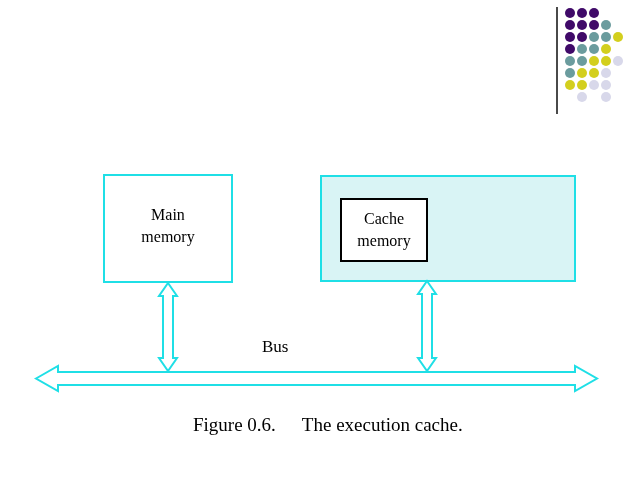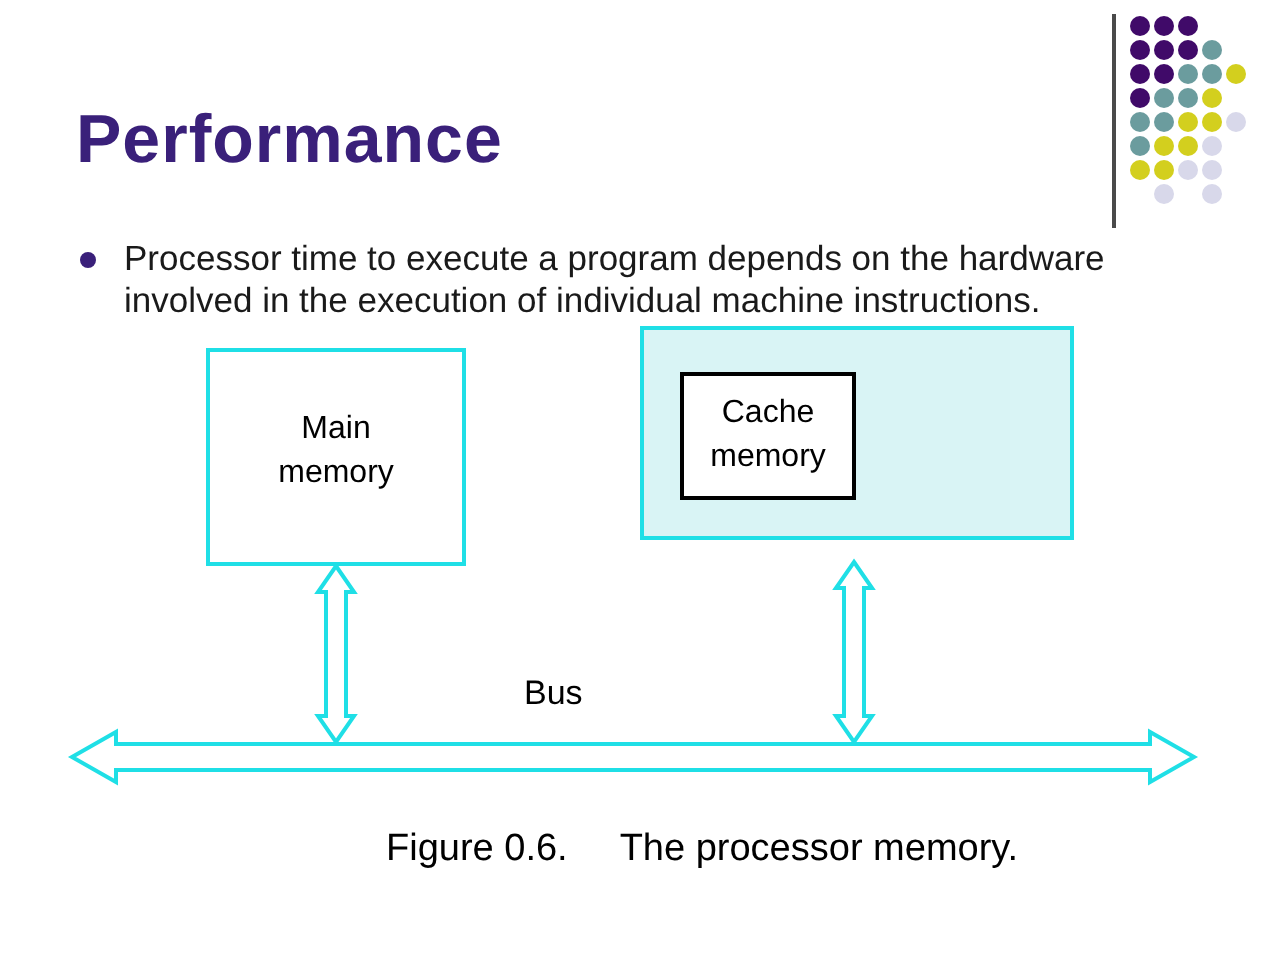--- a/index.html
+++ b/index.html
@@ -25,30 +25,30 @@
   #bullet-item { position:absolute; left:40px; top:119px; width:548px; }
   #bullet-marker {
     position:absolute; left:0px; top:7px; width:8px; height:8px; border-radius:50%;
     background:var(--title-purple,#3a207a);
   }
   #bullet-text {
     margin-left:22px; width:524px;
     font-size:17.5px; line-height:21px; color:#1a1a1a;
   }
   
-  .serif { font-family:Liberation Sans, sans-serif; color:#000; }
+  .serif { font-family:Liberation Serif, serif; color:#000; }
   #main-memory-box {
     position:absolute; left:103px; top:174px; width:126px; height:105px;
     background:#ffffff; border:2px solid var(--accent,#1fdfe6);
     display:flex; align-items:center; justify-content:center; text-align:center;
   }
   #main-memory-label { font-size:16px; line-height:22px; white-space:pre-line; margin-top:-6px; }
   #processor-box {
-    position:absolute; left:320px; top:163px; width:213px; height:103px;
-    background:var(--processor-fill,#d9f4f5); border:2px solid var(--accent,#1fdfe6);
+    position:absolute; left:320px; top:175px; width:213px; height:103px;
+    background:var(--processor-fill,#d9f4f5); border:2px solid var(--accent,#1fdfe6);padding-left:39px;
   }
   #cache-memory-box {
     position:absolute; left:18px; top:21px; width:84px; height:60px;
     background:#ffffff; border:2px solid #000;
     display:flex; align-items:center; justify-content:center; text-align:center;
   }
   #cache-memory-label { font-size:16px; line-height:22px; white-space:pre-line; }
   #processor-label {
     position:absolute; right:10px; top:50%; transform:translateY(-50%);
     font-size:17px;
@@ -60,21 +60,20 @@
   #bus-label { position:absolute; left:262px; top:337px; font-size:17px; }
   
   #caption { position:absolute; left:193px; top:414px; font-size:19px; white-space:nowrap; }
   #caption-figure { margin-right:26px; }
 </style>
 </head>
 <body>
 
 <div id="slide" style="--title-purple: #3a207a; --accent: #1fdfe6; --processor-fill: #d9f4f5;">
 
-  <div id="title">Performance</div>
 
   <div id="deco-line"></div>
   <div id="dot-grid">
       <div class="dot" style="left: 0px; top: 0px; background: rgb(64, 10, 105);"></div>
       <div class="dot" style="left: 12px; top: 0px; background: rgb(64, 10, 105);"></div>
       <div class="dot" style="left: 24px; top: 0px; background: rgb(64, 10, 105);"></div>
       <div class="dot" style="left: 0px; top: 12px; background: rgb(64, 10, 105);"></div>
       <div class="dot" style="left: 12px; top: 12px; background: rgb(64, 10, 105);"></div>
       <div class="dot" style="left: 24px; top: 12px; background: rgb(64, 10, 105);"></div>
       <div class="dot" style="left: 36px; top: 12px; background: rgb(107, 156, 158);"></div>
@@ -97,24 +96,20 @@
       <div class="dot" style="left: 24px; top: 60px; background: rgb(211, 207, 30);"></div>
       <div class="dot" style="left: 36px; top: 60px; background: rgb(216, 216, 234);"></div>
       <div class="dot" style="left: 0px; top: 72px; background: rgb(211, 207, 30);"></div>
       <div class="dot" style="left: 12px; top: 72px; background: rgb(211, 207, 30);"></div>
       <div class="dot" style="left: 24px; top: 72px; background: rgb(216, 216, 234);"></div>
       <div class="dot" style="left: 36px; top: 72px; background: rgb(216, 216, 234);"></div>
       <div class="dot" style="left: 12px; top: 84px; background: rgb(216, 216, 234);"></div>
       <div class="dot" style="left: 36px; top: 84px; background: rgb(216, 216, 234);"></div>
     </div>
 
-  <div id="bullet-item">
-    <div id="bullet-marker"></div>
-    <div id="bullet-text">Processor time to execute a program depends on the hardware involved in the execution of individual machine instructions.</div>
-  </div>
 
   <div id="main-memory-box" class="serif">
     <div id="main-memory-label">Main
 memory</div>
   </div>
 
   <div id="processor-box" class="serif">
     <div id="cache-memory-box">
       <div id="cache-memory-label">Cache
 memory</div>
@@ -123,16 +118,16 @@
 
   <svg id="arrow-layer" viewBox="0 0 638 478" xmlns="http://www.w3.org/2000/svg">
     <polygon points="168,283 177,296 173,296 173,358 177,358 168,371 159,358 163,358 163,296 159,296"></polygon>
     <polygon points="427,281 436,294 432,294 432,358 436,358 427,371 418,358 422,358 422,294 418,294"></polygon>
     <polygon points="36,378.5 58,366 58,372 575,372 575,366 597,378.5 575,391 575,385 58,385 58,391"></polygon>
   </svg>
 
   <div id="bus-label" class="serif">Bus</div>
 
   <div id="caption" class="serif">
-    <span id="caption-figure">Figure 0.6.</span><span>The processor memory.</span>
+    <span id="caption-figure">Figure 0.6.</span><span>The execution cache.</span>
   </div>
 
 </div>
 
 </body></html>

